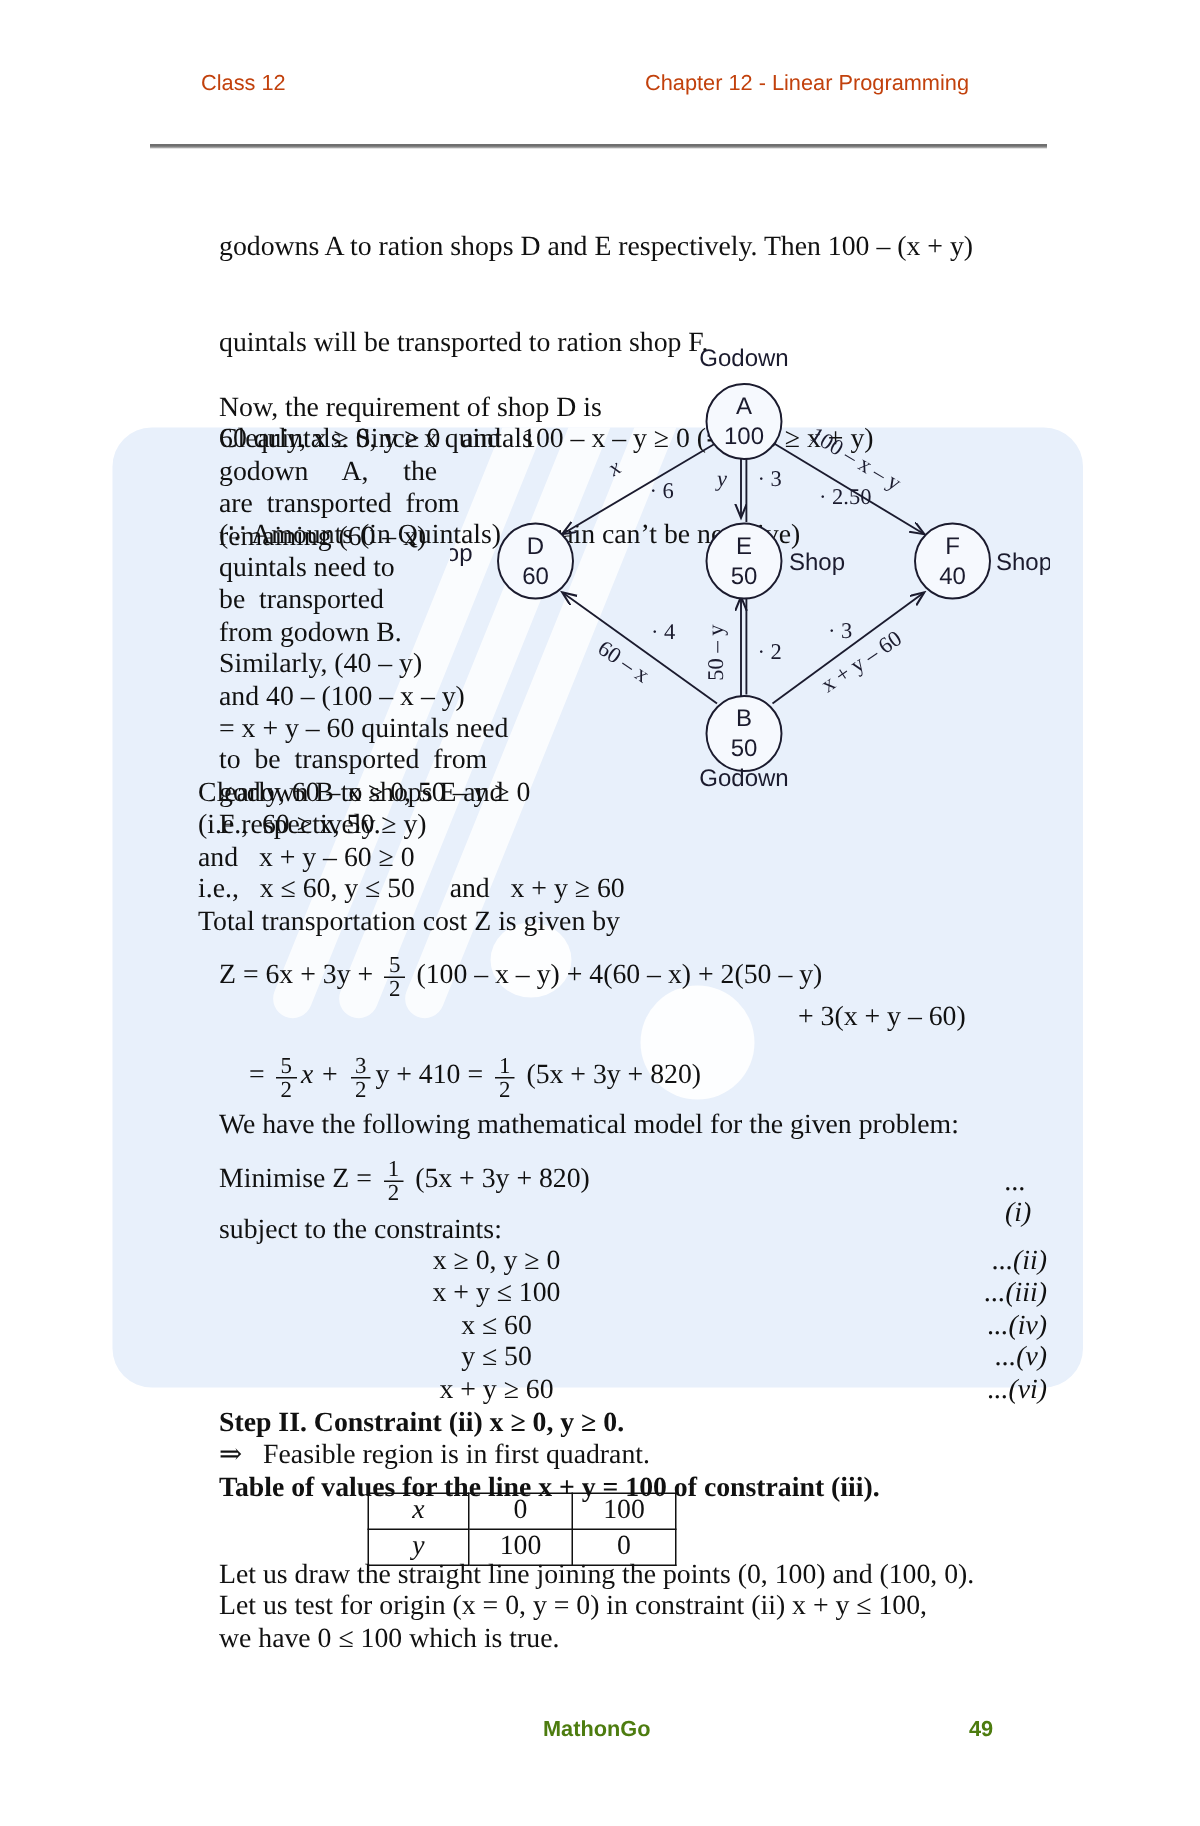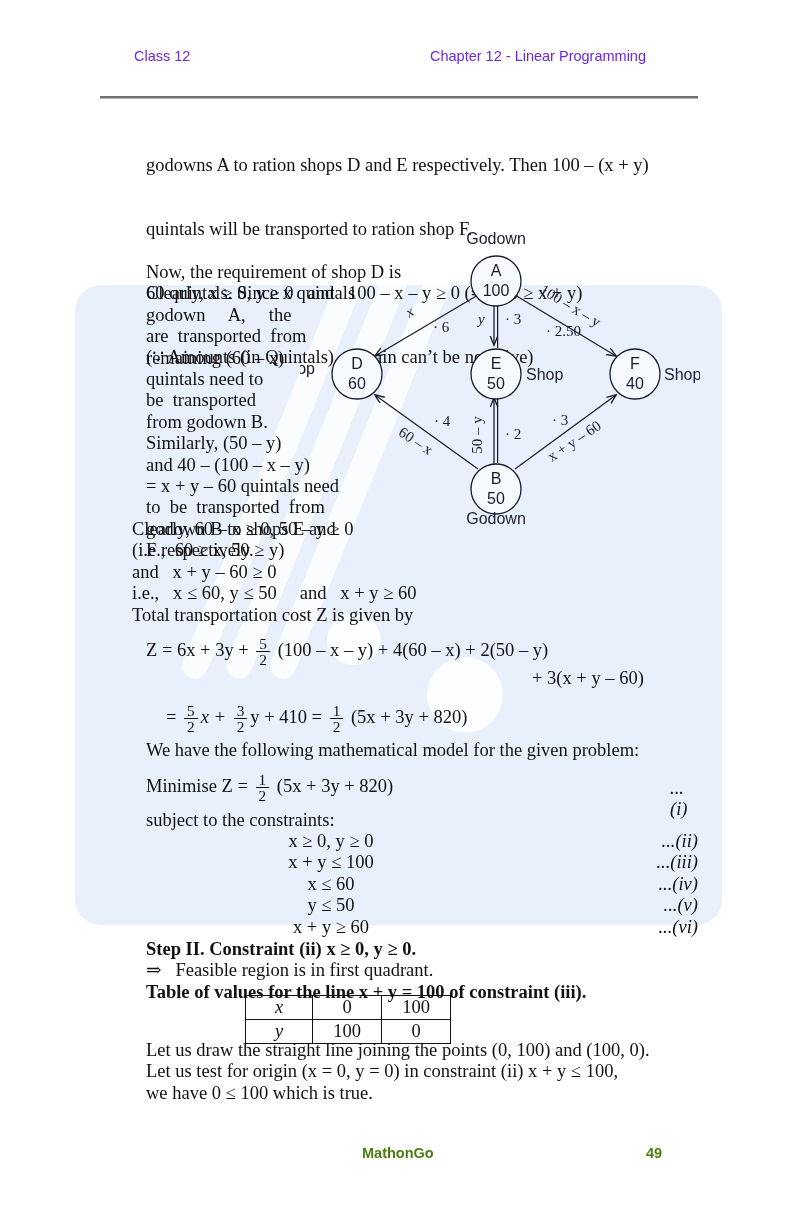--- a/index.html
+++ b/index.html
@@ -18,21 +18,21 @@
 
   
   .page-header {
     position: absolute;
     left: 100px;
     top: 48px;
     width: 600px;
     height: 28px;
     font-family: "Liberation Sans", sans-serif;
     font-size: 14.5px;
-    color: #6d28d9;
+    color: #c2410c;
     text-decoration: underline;
   }
   .header-left  { position: absolute; left: 34px;  top: 0; }
   .header-right { position: absolute; left: 330px; top: 0; }
 
   .header-rule {
     position: absolute;
     left: 100px;
     top: 96px;
     width: 598px;
@@ -261,21 +261,21 @@
 
 <div class="col-left">
   <span class="ln">Now, the requirement of shop D is</span>
   <span class="ln">60 quintals. Since x quintals</span>
   <span class="ln">godown     A,     the</span>
   <span class="ln">are  transported  from</span>
   <span class="ln">remaining (60 – x)</span>
   <span class="ln">quintals need to</span>
   <span class="ln">be  transported</span>
   <span class="ln">from godown B.</span>
-  <span class="ln">Similarly, (50 – y)</span>
+  <span class="ln">Similarly, (40 – y)</span>
   <span class="ln">and 40 – (100 – x – y)</span>
   <span class="ln">= x + y – 60 quintals need</span>
   <span class="ln">to  be  transported  from</span>
   <span class="ln">godown B to shops E and</span>
   <span class="ln">F respectively.</span>
 </div>
 
 <div class="diagram">
   <svg width="400" height="295" viewBox="0 0 400 295" xmlns="http://www.w3.org/2000/svg">
     <defs>

